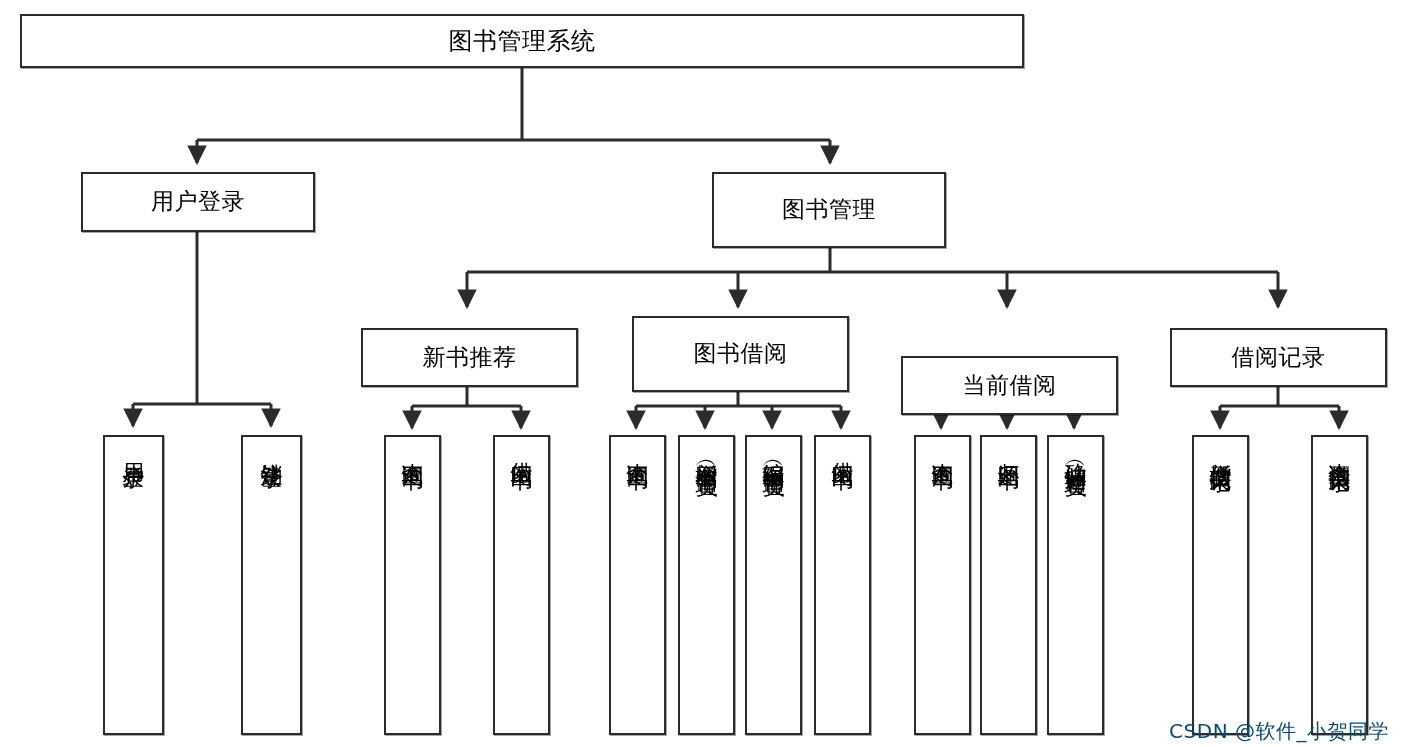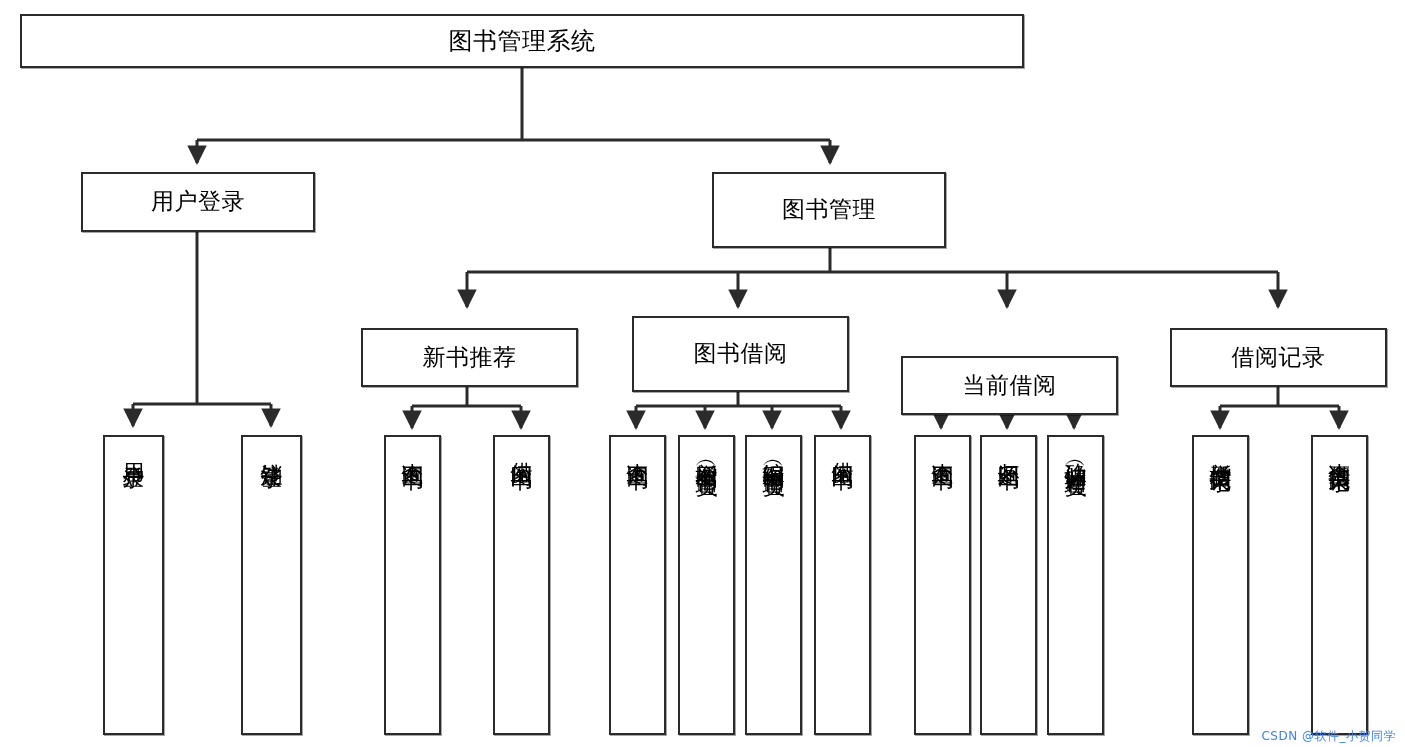--- a/index.html
+++ b/index.html
@@ -64,24 +64,24 @@
     line-height: 1.08;
     letter-spacing: 2px;
     height: auto;
     max-height: 288px;
   }
   .node.v.tall .label {
     max-height: 288px;
   }
   #watermark {
     position: absolute;
-    right: 9px;
+    right: 16px;
     bottom: 2px;
-    font-size: 12px;
-    color: #3b82f6;
+    font-size: 20px;
+    color: #0c4a6e;
     white-space: nowrap;
     letter-spacing: 0.5px;
   }
 </style>
 </head>
 <body>
 
 <div id="canvas">
 
   <svg id="edges" viewBox="0 0 1405 747" xmlns="http://www.w3.org/2000/svg">

